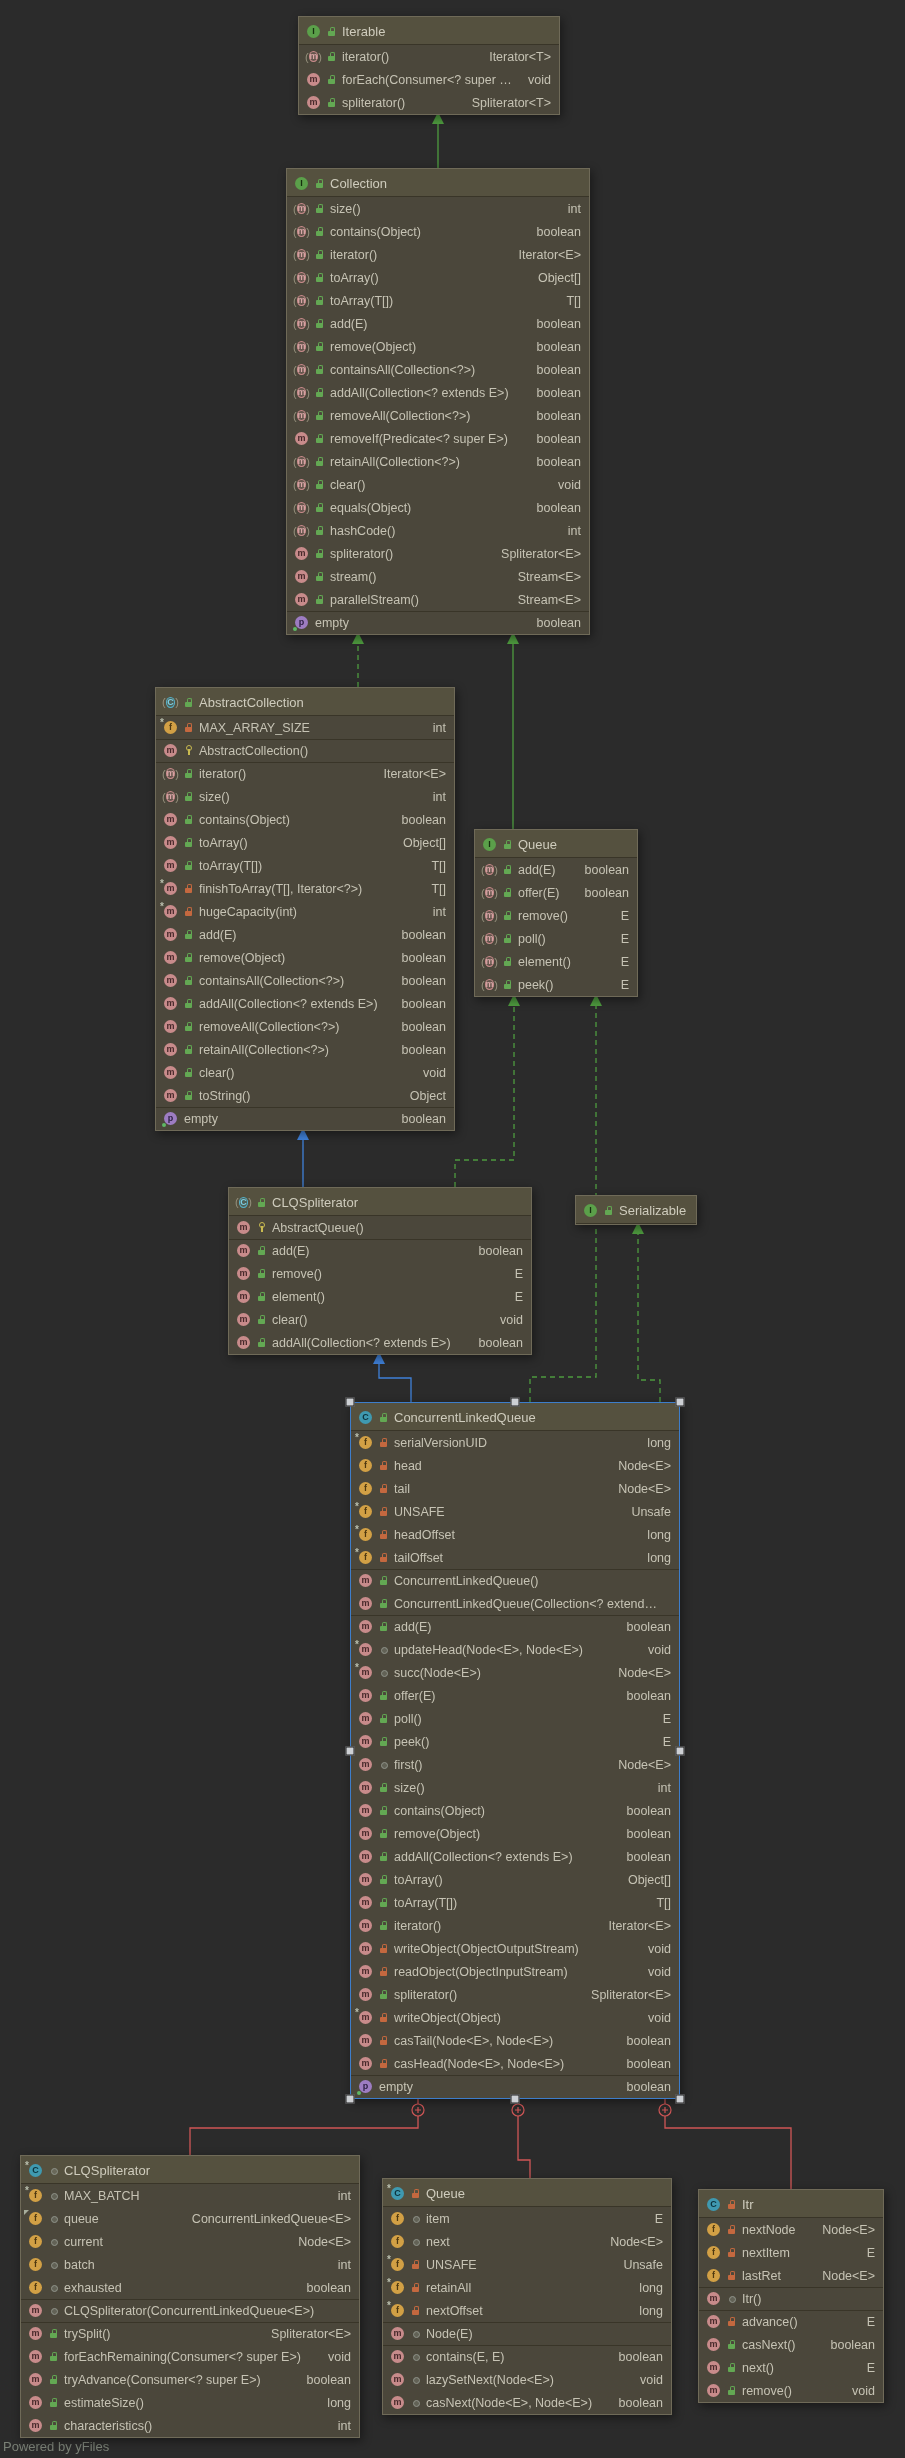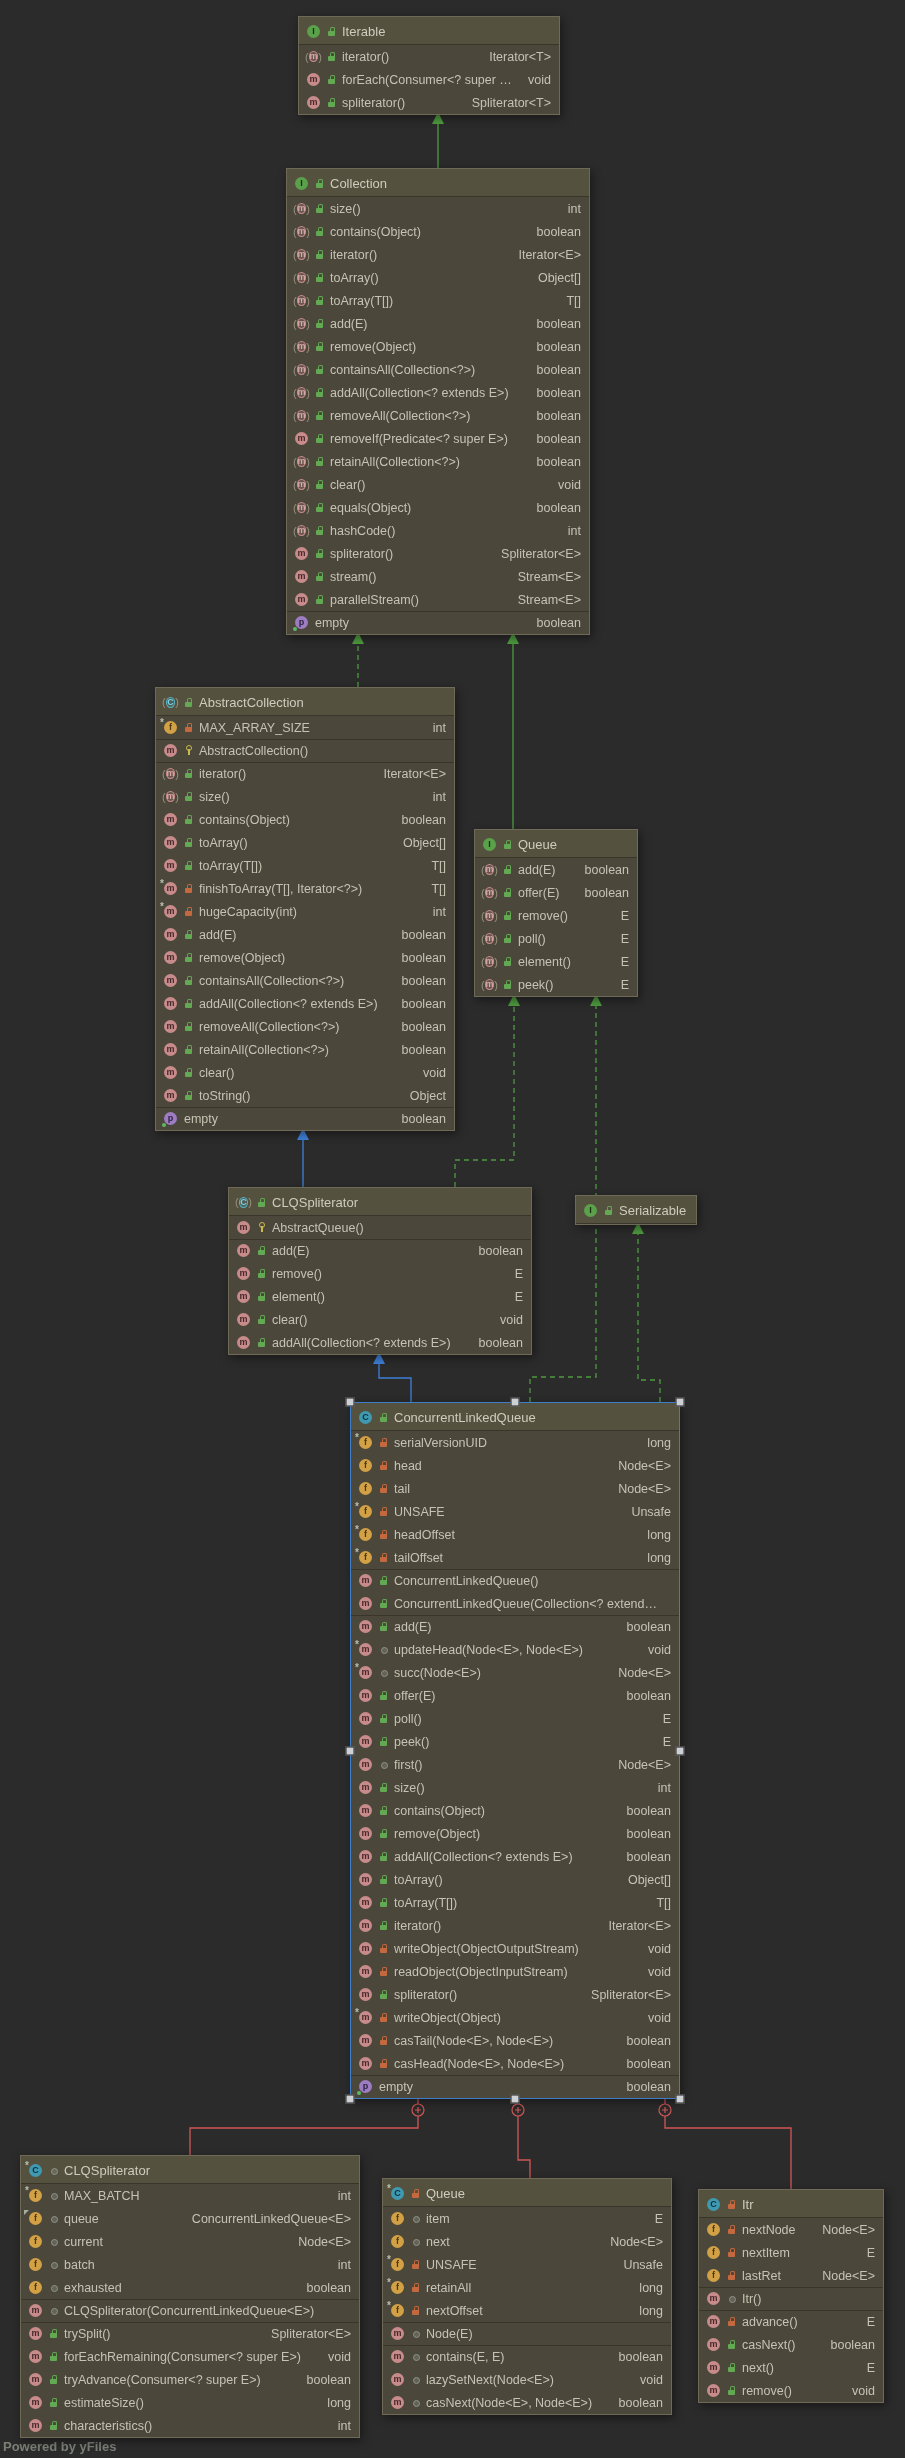--- a/index.html
+++ b/index.html
@@ -44,21 +44,21 @@
   .vis::before{content:"";position:absolute;top:2px;left:3px;width:3px;height:4px;border:1px solid transparent;
         border-bottom:none;border-radius:2px 2px 0 0;}
   .v-pub i{background:#63a853;}  .v-pub::before{border-color:#63a853;}
   .v-pri i{background:#c4683f;}  .v-pri::before{border-color:#c4683f;}
   .v-pro i{background:#c9ba50;width:2px;height:6px;left:4px;border-radius:0;}
   .v-pro::before{width:4px;height:4px;border:1px solid #c9ba50;border-radius:50%;top:1px;left:2px;}
   .v-pkg::before{width:5px;height:5px;border:1px solid #90948a;border-radius:50%;top:4px;left:2px;
         background:rgba(144,148,138,.35);}
   .handle{position:absolute;width:7px;height:7px;background:#cdd0d4;border:1px solid #1e1e1e;z-index:6;
         transform:translate(-50%,-50%);box-sizing:content-box;}
-  .watermark{position:absolute;left:3px;top:2439px;font-size:13px;color:var(--wm,#7a8076);z-index:1;font-weight:bold;}
+  .watermark{position:absolute;left:3px;top:2439px;font-size:13px;color:var(--wm,#7a8076);z-index:1;}
 </style>
 </head>
 <body>
 
 <div id="canvas">
   <svg id="edge-layer" width="905" height="2458">
     <defs>
       <marker id="arrow-green" markerUnits="userSpaceOnUse" markerWidth="16" markerHeight="16" refX="12" refY="7" orient="auto">
         <path d="M1,1 L13,7 L1,13 Z" fill="#4e9b3f"></path>
       </marker>

